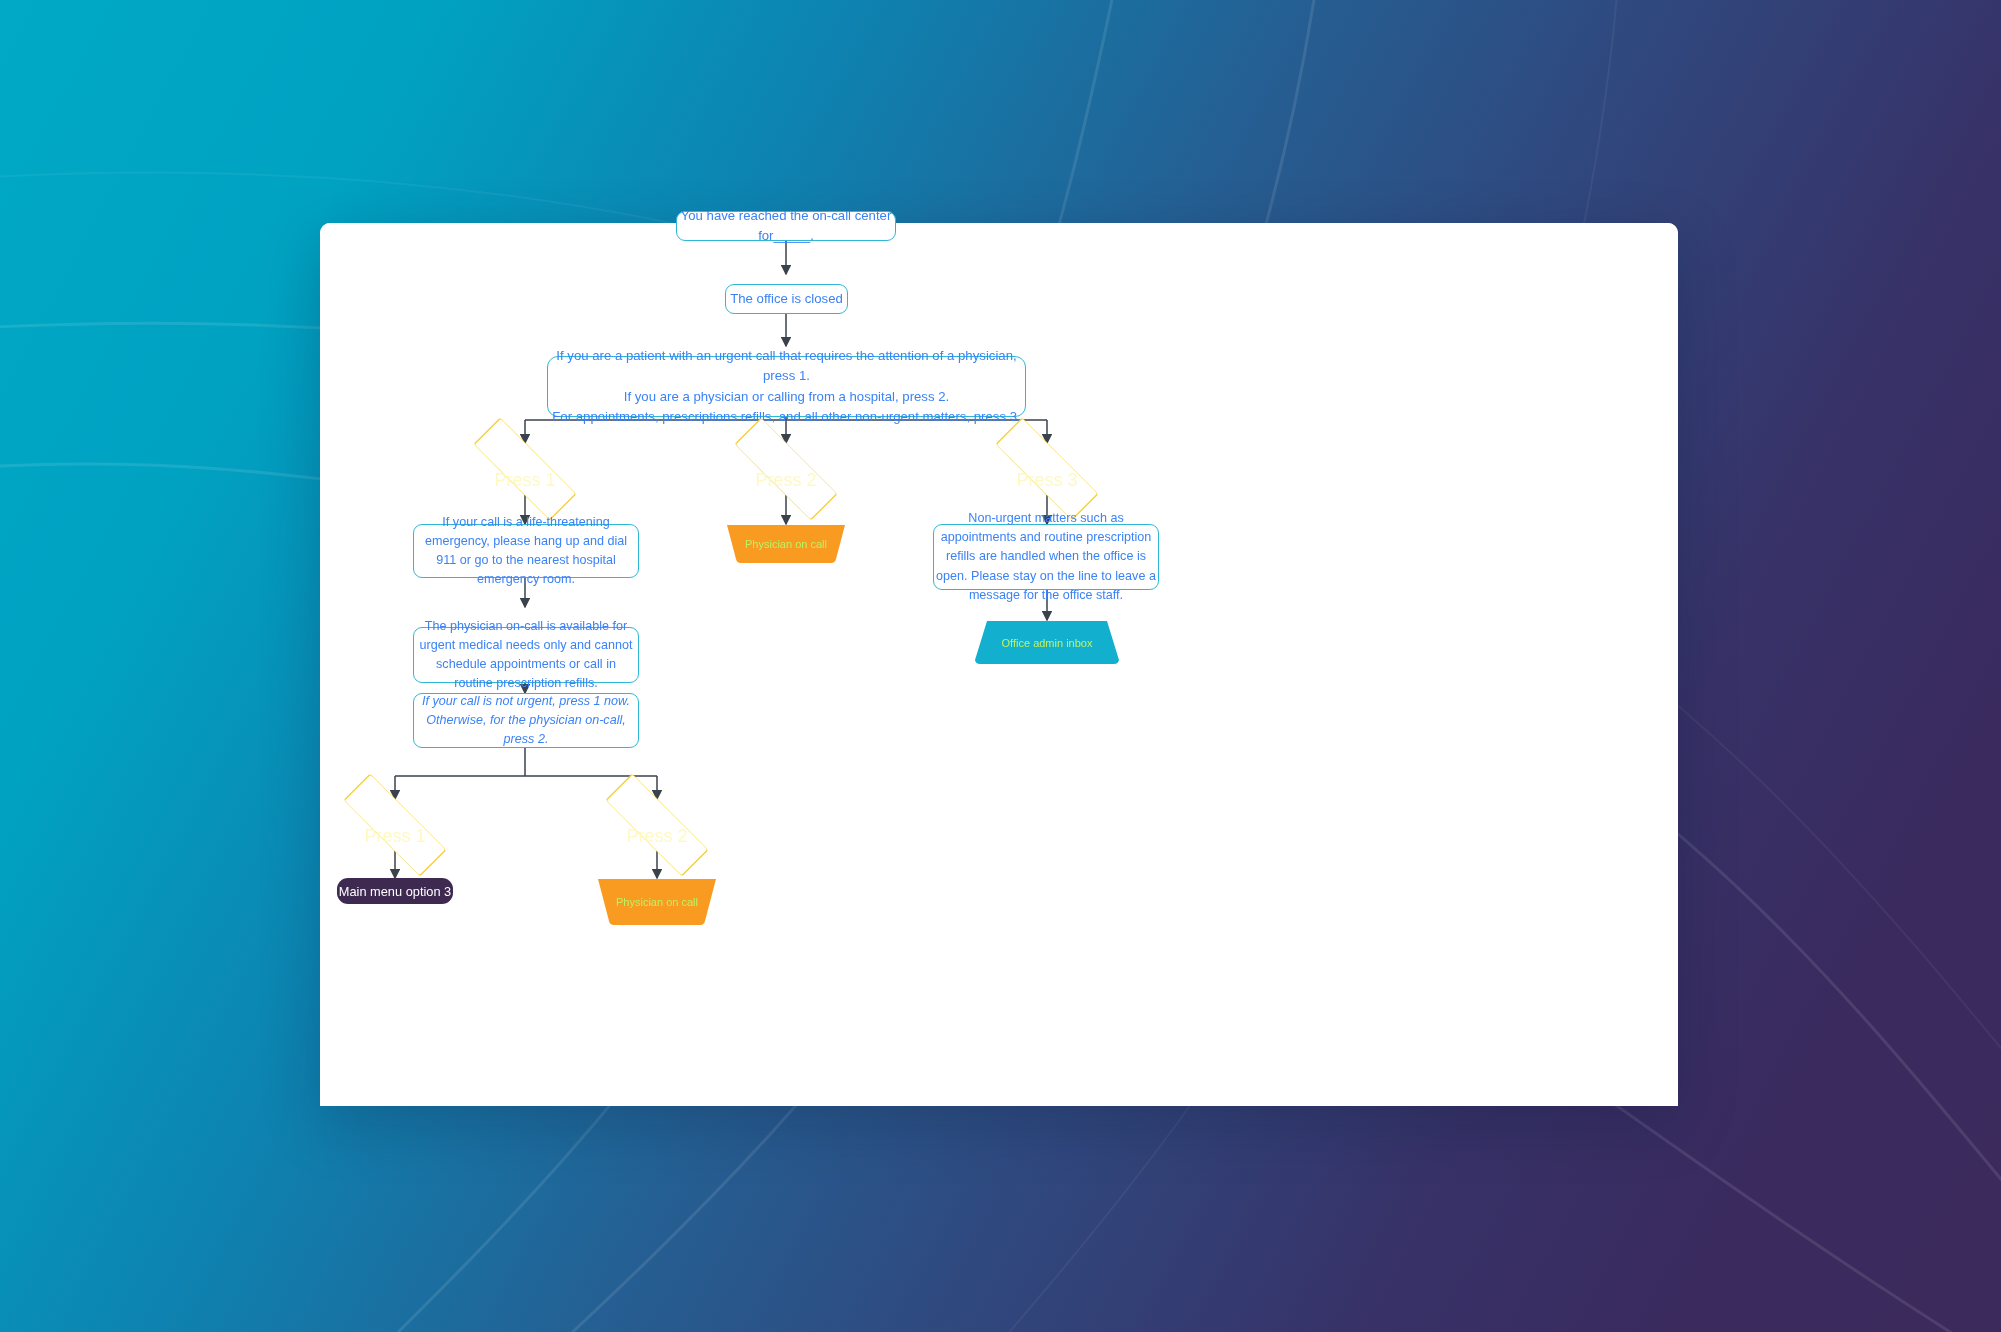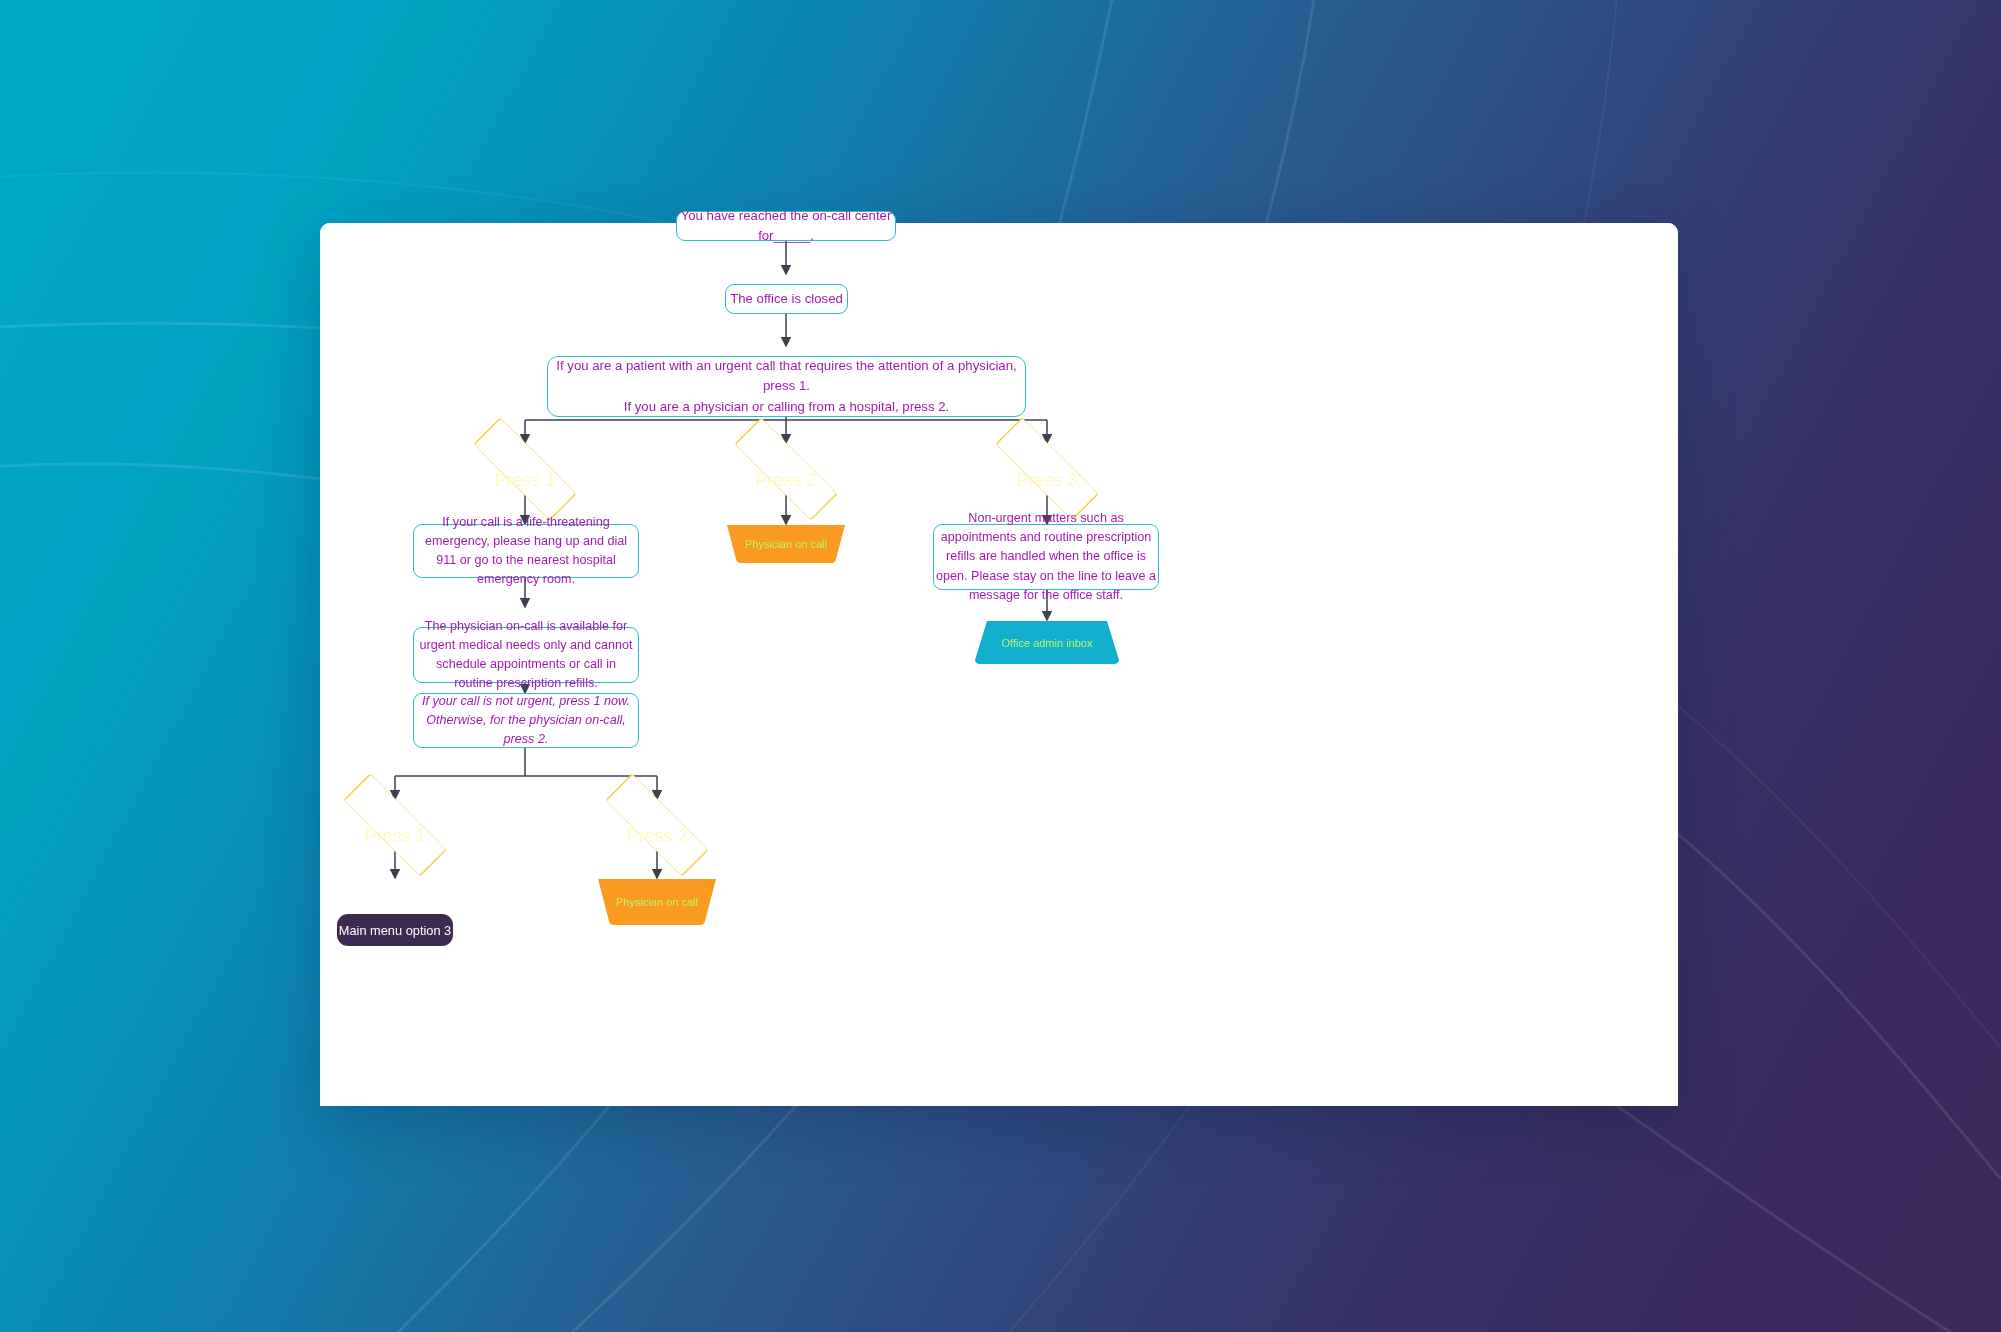--- a/index.html
+++ b/index.html
@@ -66,21 +66,21 @@
     align-items: center;
     justify-content: center;
     text-align: center;
   }
 
   
   .box {
     background: #ffffff;
     border: 1.6px solid #2fb8d6;
     border-radius: 9px;
-    color: #a21caf;
+    color: #3b82f6;
     font-size: 13.2px;
     line-height: 1.52;
     padding: 6px 2px;
   }
   .box.small { font-size: 12.6px; }
 
   
   .diamond-wrap { position: absolute; }
   .diamond-shape {
     position: absolute;
@@ -204,20 +204,21 @@
       <span>You have reached the on-call center for_____.</span>
     </div>
 
     <div class="node box" style="left:405px; top:61px; width:123px; height:30px;">
       <span>The office is closed</span>
     </div>
 
     <div class="node box" style="left:227px; top:133px; width:479px; height:61px; flex-direction:column; justify-content:center; border-radius:11px;">
       <div>If you are a patient with an urgent call that requires the attention of a physician, press 1.</div>
       <div>If you are a physician or calling from a hospital, press 2.</div>
+      <div>For appointments, prescriptions refills, and all other non-urgent matters, press 3.</div>
     </div>
 
     <div class="diamond-wrap" style="left:130px; top:220px; width:150px; height:52px;">
       <div class="diamond-shape" style="width:80px; height:80px; transform:translate(-50%,-50%) rotate(45deg) scale(1.32,0.46);"></div>
       <div class="diamond-label">Press 1</div>
     </div>
 
     <div class="diamond-wrap" style="left:391px; top:220px; width:150px; height:52px;">
       <div class="diamond-shape" style="width:80px; height:80px; transform:translate(-50%,-50%) rotate(45deg) scale(1.32,0.46);"></div>
       <div class="diamond-label">Press 2</div>
@@ -245,21 +246,21 @@
     <div class="diamond-wrap" style="left:0px; top:576px; width:150px; height:52px;">
       <div class="diamond-shape" style="width:80px; height:80px; transform:translate(-50%,-50%) rotate(45deg) scale(1.32,0.46);"></div>
       <div class="diamond-label">Press 1</div>
     </div>
 
     <div class="diamond-wrap" style="left:262px; top:576px; width:150px; height:52px;">
       <div class="diamond-shape" style="width:80px; height:80px; transform:translate(-50%,-50%) rotate(45deg) scale(1.32,0.46);"></div>
       <div class="diamond-label">Press 2</div>
     </div>
 
-    <div class="pill" style="left:17px; top:655px; width:116px; height:32px;margin-top:36px;">
+    <div class="pill" style="left:17px; top:655px; width:116px; height:26px;">
       <span>Main menu option 3</span>
     </div>
 
     <div class="trap" style="left:275px; top:655px; width:124px; height:48px;">
       <svg width="124" height="48" viewBox="0 0 124 48" xmlns="http://www.w3.org/2000/svg">
         <path d="M 3 1 H 121 L 110 43 A 5 5 0 0 1 105 47 H 19 A 5 5 0 0 1 14 43 Z" fill="#f89b20"></path>
       </svg>
       <span>Physician on call</span>
     </div>
 

